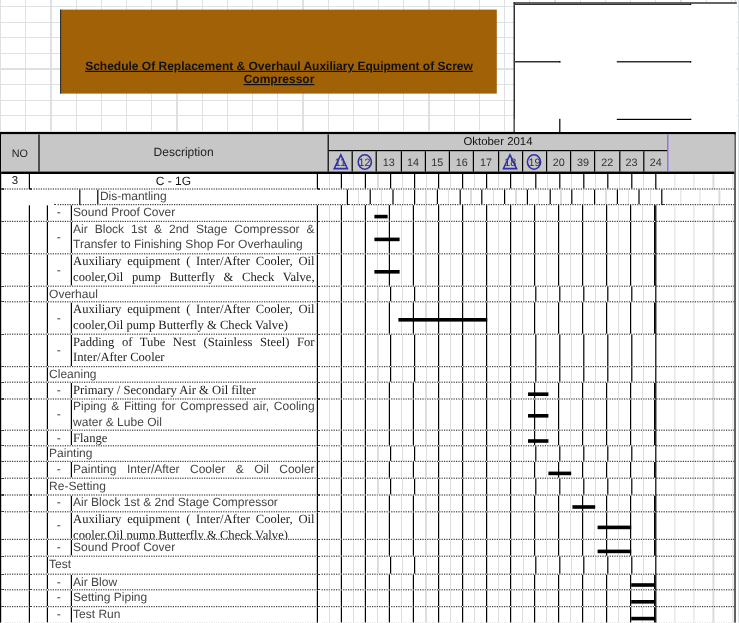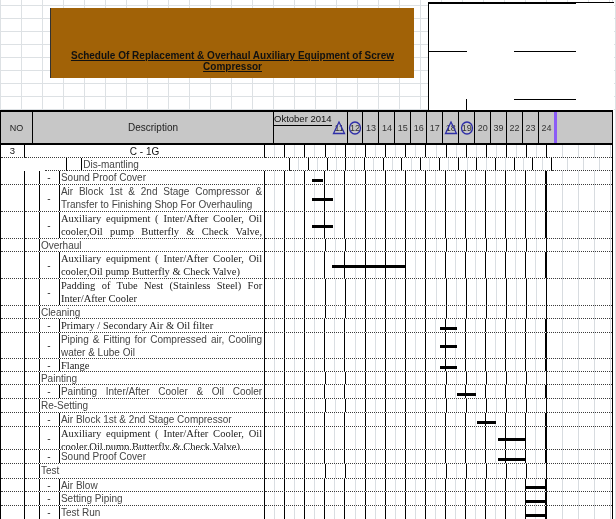--- a/index.html
+++ b/index.html
@@ -34,21 +34,21 @@
 
   
   .gantt{position:absolute;left:0;top:110px;width:613px;height:409px;
     border-top:2px solid #000;border-left:1px solid #000;border-right:1px solid #000;
     box-sizing:border-box;background:#fff;}
   .ghead{display:flex;height:33px;border-bottom:2px solid #000;box-sizing:border-box;background:#c7c7c7;}
   .h-no{width:32px;border-right:1px solid #000;display:flex;align-items:center;justify-content:center;
     font-size:9px;color:#222;box-sizing:border-box;}
   .h-desc{width:241px;border-right:1px solid #000;display:flex;align-items:center;justify-content:center;
     font-size:10px;color:#222;box-sizing:border-box;}
-  .h-chart{width:283px;border-right:3px solid #8b5cf6;box-sizing:border-box;display:flex;flex-direction:row;}
+  .h-chart{width:283px;border-right:1px solid #8b5cf6;box-sizing:border-box;display:flex;flex-direction:column;}
   .h-month{height:14px;border-bottom:1px solid #000;display:flex;align-items:center;justify-content:center;
     font-size:9.5px;color:#111;box-sizing:border-box;}
   .h-days{flex:1;display:flex;}
   .day-h{flex:1;border-right:1px solid #000;position:relative;display:flex;align-items:center;
     justify-content:center;font-size:9px;color:#333;box-sizing:border-box;}
   .day-h:last-child{border-right:none;}
   .day-h svg{position:absolute;left:50%;top:50%;transform:translate(-50%,-50%);}
   .h-rem{width:65px;display:flex;align-items:center;justify-content:center;font-size:10px;color:#222;}
 
   .gbody{height:374px;overflow:hidden;}

